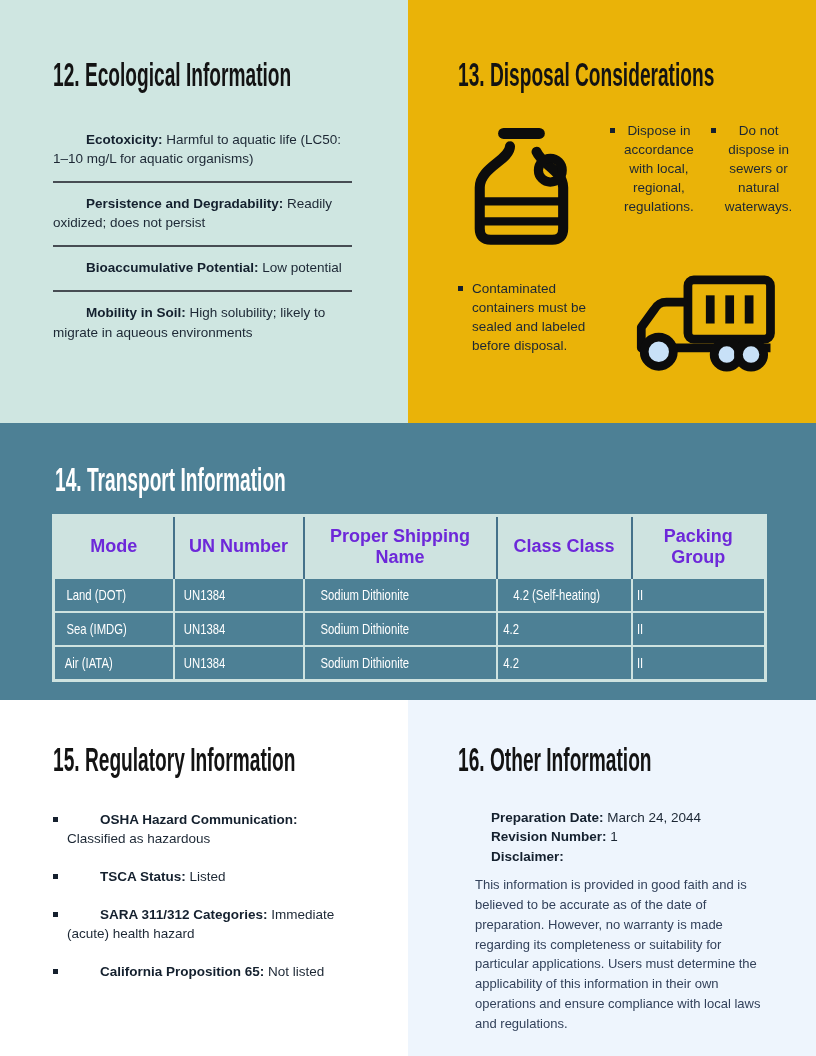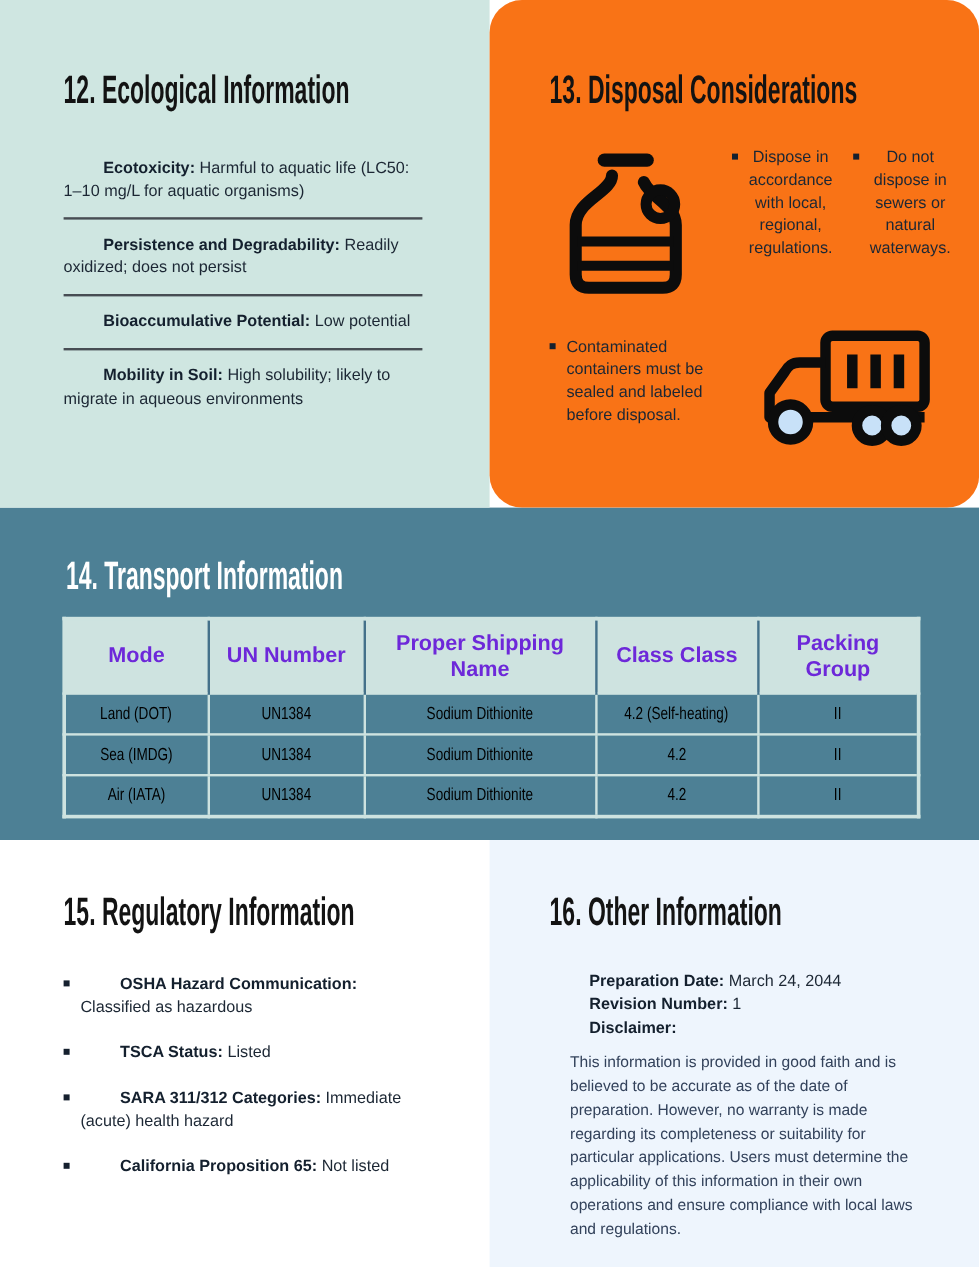--- a/index.html
+++ b/index.html
@@ -4,21 +4,21 @@
 <style>
   html,body { margin:0; padding:0; background:#ffffff; }
   * { box-sizing:border-box; }
   .page {
     position:relative; width:816px; height:1056px; margin:0 auto;
     font-family:"Liberation Sans", sans-serif; color:#1c2734; overflow:hidden;
   }
   
   .row-top { display:flex; height:423px; }
   .panel-mint { width:408px; height:100%; background:#cfe6e1; padding:58px 36px 0 53px; }
-  .panel-blue { width:408px; height:100%; background:#f97316; padding:58px 30px 0 50px;border-radius:27px; }
+  .panel-blue { width:408px; height:100%; background:#eab308; padding:58px 30px 0 50px; }
   .band-teal { height:277px; background:#4d8095; padding:40px 0 0 0; }
   .row-bottom { display:flex; height:356px; }
   .panel-white { width:408px; height:100%; background:#ffffff; padding:43px 40px 0 53px; }
   .panel-pale  { width:408px; height:100%; background:#eef5fd; padding:43px 30px 0 50px; }
 
   
   h2.display { margin:0; font-weight:700; font-size:33px; color:#131313; line-height:1.05; }
   h2.display .cond { display:inline-block; transform:scaleX(0.58); transform-origin:0 60%; white-space:nowrap; letter-spacing:0px; }
   .band-teal h2.display { color:#ffffff; margin-left:55px; }
 
@@ -43,22 +43,22 @@
   .icon-black { stroke:#0c0c0c; }
 
   
   table.transport { border-collapse:collapse; table-layout:fixed; width:712px; margin:16px 0 0 52px; border:3px solid #cee3e0; }
   table.transport th {
     background:#cee3e0; color:#6d28d9; font-size:18px; font-weight:700;
     padding:9px 3px; border-left:2px solid #44718a;
   }
   table.transport th:first-child { border-left:none; }
   table.transport td {
-    background:#4d8095; border:2px solid #cee3e0; color:#000000;
-    text-align:center; padding:8px 3px; font-size:14.5px; font-weight:400;
+    background:#4d8095; border:2px solid #cee3e0; color:#ffffff;
+    padding:8px 3px; font-size:14.5px; font-weight:400;
   }
   .cell-cond { display:inline-block; transform:scaleX(0.78); white-space:nowrap; }
 
   
   .reg-list { margin-top:32px; width:300px; }
   .reg-list .b-row { margin-bottom:19px; }
 
   
   .other-fields { margin-top:30px; font-size:13.5px; line-height:1.45; }
   .other-fields .field { margin:0; }

